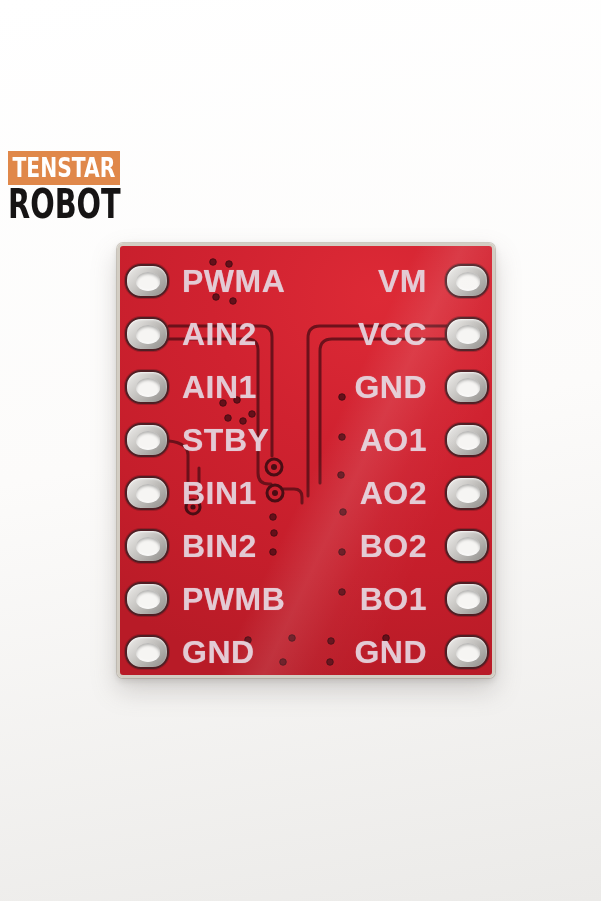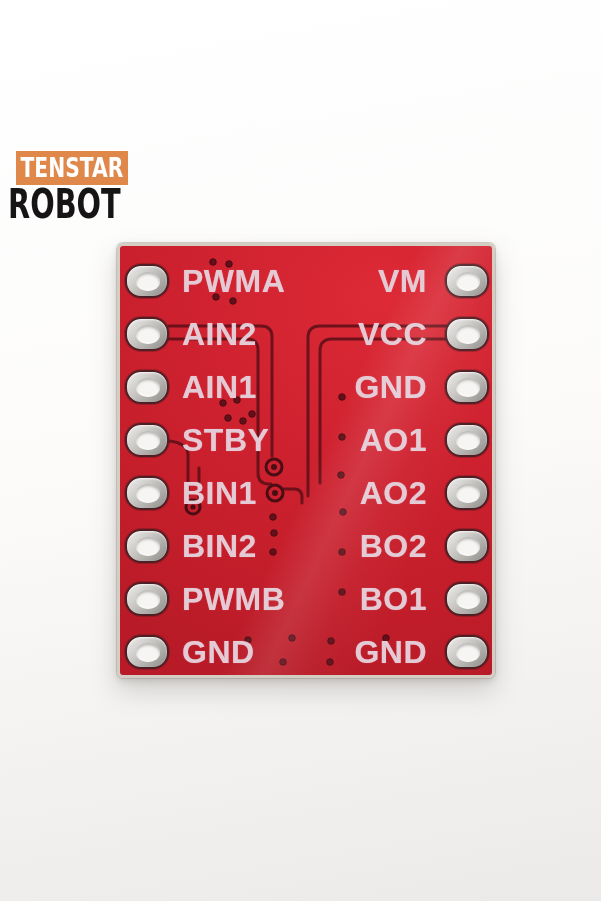--- a/index.html
+++ b/index.html
@@ -6,21 +6,21 @@
   html,body{margin:0;padding:0;}
   body{width:601px;height:901px;font-family:"Liberation Sans",sans-serif;}
   .stage{
     position:relative;width:601px;height:901px;overflow:hidden;
     background:linear-gradient(170deg,var(--background_top,#ffffff) 0%,#fcfbfa 48%,var(--background_bottom,#ebeae8) 100%);
   }
   
   .logo{position:absolute;left:8px;top:151px;width:130px;}
   .logo-badge{
     display:flex;align-items:center;justify-content:center;
-    width:112px;height:34px;background:var(--logo_orange,#e0884a);margin-left:8px;
+    width:112px;height:34px;background:var(--logo_orange,#e0884a);
   }
   .logo-badge span{
     font-family:"DejaVu Sans",sans-serif;font-weight:bold;
     color:var(--logo_text_top,#ffffff);font-size:26px;letter-spacing:0px;
     transform:scaleX(0.78);transform-origin:center;white-space:nowrap;
   }
   .logo-bottom{
     font-family:"DejaVu Sans",sans-serif;font-weight:bold;
     color:var(--logo_text_bottom,#161414);font-size:40px;line-height:34px;
     margin-top:2px;transform:scaleX(0.72);transform-origin:left;white-space:nowrap;

